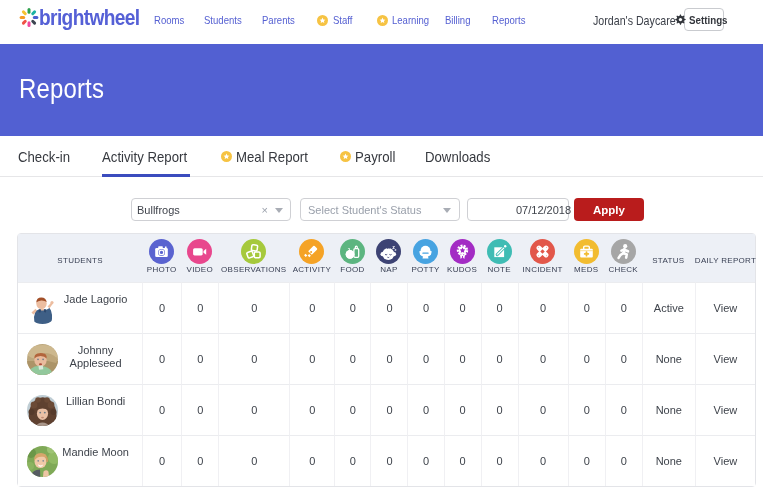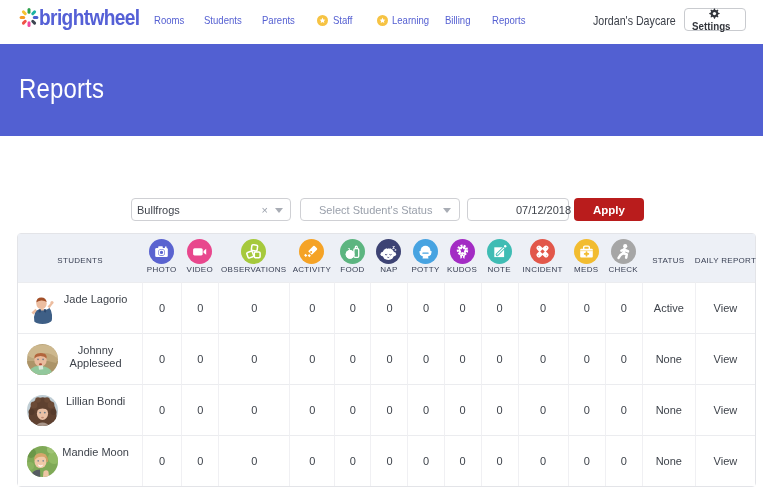--- a/index.html
+++ b/index.html
@@ -6,21 +6,21 @@
   html,body { width:763px; height:489px; background:#fff; font-family:"Liberation Sans", sans-serif; }
   #app { position:relative; width:763px; height:489px; overflow:hidden; background:#fff; }
 
   
   .nav { position:absolute; top:0; left:0; width:763px; height:44px; background:#fff; }
   .logo { position:absolute; left:19px; top:7px; }
   .wordmark { position:absolute; left:39px; top:6px; font-size:21.5px; font-weight:bold; color:#5560d6; letter-spacing:-0.7px; transform:scaleX(0.89); transform-origin:0 0; }
   .nlink { position:absolute; top:13.5px; color:#5560d2; font-size:11.5px; transform:scaleX(0.83); transform-origin:0 0; white-space:nowrap; }
   .nstar { position:absolute; top:14.5px; }
   .acct { position:absolute; left:593px; top:12.5px; font-size:13px; color:#3c4049; transform:scaleX(0.82); transform-origin:0 0; white-space:nowrap; }
-  .settingsbtn { position:absolute; left:684px; top:8px; width:62px; height:23px; border:1px solid #c9cbcf; border-radius:4px; background:#fff; display:flex; align-items:center; justify-content:center; font-size:11.5px; color:#33363c; font-weight:bold;flex-direction:column; }
+  .settingsbtn { position:absolute; left:684px; top:8px; width:40px; height:23px; border:1px solid #c9cbcf; border-radius:4px; background:#fff; display:flex; align-items:center; justify-content:center; font-size:11.5px; color:#33363c; font-weight:bold; }
   .settingsbtn span { transform:scaleX(0.85); transform-origin:0 50%; }
 
   
   .hero { position:absolute; top:44px; left:0; width:763px; height:92px; background:#5260d2; }
   .hero h1 { position:absolute; left:19px; top:31px; color:#fff; font-size:28px; font-weight:500; letter-spacing:0.2px; transform:scaleX(0.855); transform-origin:0 0; line-height:28px; }
 
   
   .tabs { position:absolute; top:136px; left:0; width:763px; height:41px; border-bottom:1px solid #e6e6e8; background:#fff; }
   .tab { position:absolute; top:0; height:41px; display:flex; align-items:center; font-size:15px; color:#36393f; transform:scaleX(0.88); transform-origin:0 50%; }
   .underline { position:absolute; left:101.5px; bottom:-1px; width:88px; height:3px; background:#3b4cbe; }
@@ -84,31 +84,47 @@
           <circle cx="8.6" cy="7.4" r="2.2" fill="#fff"></circle>
         </svg>
         <span>Settings</span>
       </div>
   </div>
 
   <div class="hero">
       <h1>Reports</h1>
     </div>
 
+  <div class="tabs">
+    <div class="tab" style="left:18px;">Check-in</div>
+    <div class="tab" style="left:102px;">Activity Report</div>
+    <svg style="position:absolute;left:220.5px;top:15px;" width="11" height="11" viewBox="0 0 14 14">
+        <circle cx="7" cy="7" r="7" fill="#f6c343"></circle>
+        <path d="M7 3.2 L8.1 5.6 10.7 5.9 8.8 7.7 9.3 10.3 7 9 4.7 10.3 5.2 7.7 3.3 5.9 5.9 5.6 Z" fill="#fff"></path>
+      </svg>
+    <div class="tab" style="left:236px;">Meal Report</div>
+    <svg style="position:absolute;left:339.5px;top:15px;" width="11" height="11" viewBox="0 0 14 14">
+        <circle cx="7" cy="7" r="7" fill="#f6c343"></circle>
+        <path d="M7 3.2 L8.1 5.6 10.7 5.9 8.8 7.7 9.3 10.3 7 9 4.7 10.3 5.2 7.7 3.3 5.9 5.9 5.6 Z" fill="#fff"></path>
+      </svg>
+    <div class="tab" style="left:355px;">Payroll</div>
+    <div class="tab" style="left:425px;">Downloads</div>
+    <div class="underline"></div>
+  </div>
 
   <div class="filters">
     <div class="selbox" style="left:131px; width:160px;">
         <span style="margin-left:5px;color:#3f434b;">Bullfrogs</span>
       <span style="position:absolute;right:22px;color:#9aa0ab;font-size:11px;">×</span>
       <svg style="position:absolute;right:7px;top:9px;" width="8" height="5" viewBox="0 0 8 5">
           <path d="M0 0 L8 0 4 5 Z" fill="#a9adb5"></path>
         </svg>
     </div>
     <div class="selbox" style="left:300px; width:160px;">
-        <span style="margin-left:18px;color:#9aa0ab;">Select Student's Status</span>
+        <span style="margin-left:7px;color:#9aa0ab;">Select Student's Status</span>
       <svg style="position:absolute;right:8px;top:9px;" width="8" height="5" viewBox="0 0 8 5">
           <path d="M0 0 L8 0 4 5 Z" fill="#a9adb5"></path>
         </svg>
     </div>
     <div class="selbox" style="left:467px; width:102px;padding-left:40px;">
         <span style="margin-left:8px;color:#3f434b;">07/12/2018</span>
       </div>
     <div class="apply">Apply</div>
   </div>
 

